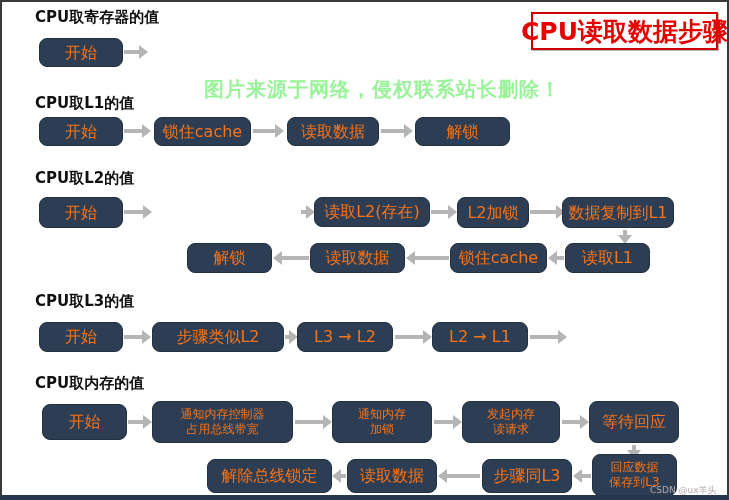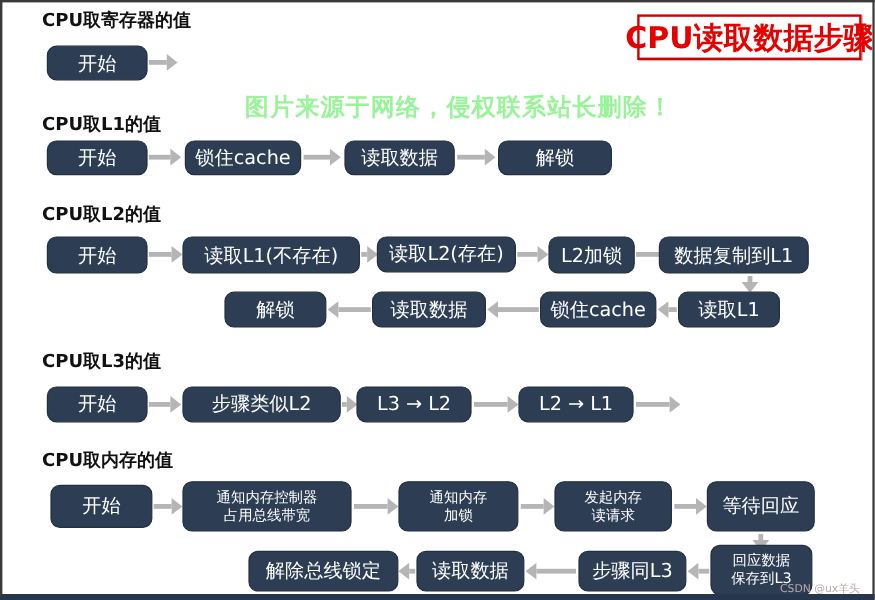--- a/index.html
+++ b/index.html
@@ -8,21 +8,21 @@
     position:relative;width:729px;height:500px;box-sizing:border-box;
     background:#ffffff;overflow:hidden;
     border:2px solid #3a3a3a;border-bottom:5px solid #26364c;
   }
   .h{
     position:absolute;left:33px;font-size:15px;font-weight:bold;color:#111;
     white-space:nowrap;
   }
   .box{
     position:absolute;display:flex;align-items:center;justify-content:center;
-    background:#2d3e54;color:#ffffff;border-radius:8px;border:1px solid #22303f;
+    background:#2d3e54;color:#f97316;border-radius:8px;border:1px solid #22303f;
     font-size:16px;text-align:center;white-space:pre-line;line-height:1.25;
     box-sizing:border-box;
   }
   .box.sm{font-size:12px;}
   .ar{position:absolute;height:4px;background:#b5b5b5;}
   .ar::after{content:"";position:absolute;right:-9px;top:-5px;
     border-left:9px solid #b5b5b5;border-top:7px solid transparent;border-bottom:7px solid transparent;}
   .al{position:absolute;height:4px;background:#b5b5b5;}
   .al::before{content:"";position:absolute;left:-9px;top:-5px;
     border-right:9px solid #b5b5b5;border-top:7px solid transparent;border-bottom:7px solid transparent;}
@@ -63,27 +63,26 @@
   <div class="ar" style="left:122px;top:127px;width:18px"></div>
   <div class="box" style="left:152px;top:115px;width:97px;height:29px">锁住cache</div>
   <div class="ar" style="left:251px;top:127px;width:22px"></div>
   <div class="box" style="left:285px;top:115px;width:92px;height:29px">读取数据</div>
   <div class="ar" style="left:379px;top:127px;width:23px"></div>
   <div class="box" style="left:413px;top:115px;width:95px;height:29px">解锁</div>
 
   <div class="h" style="top:167px">CPU取L2的值</div>
   <div class="box" style="left:37px;top:195px;width:84px;height:31px">开始</div>
   <div class="ar" style="left:122px;top:208px;width:19px"></div>
-  <div class="box" style="left:150px;top:195px;width:148px;height:31px">读取L1(不存在)</div>
   <div class="ar" style="left:299px;top:208px;width:5px"></div>
   <div class="box" style="left:312px;top:195px;width:116px;height:30px">读取L2(存在)</div>
   <div class="ar" style="left:429px;top:208px;width:17px"></div>
   <div class="box" style="left:455px;top:195px;width:72px;height:31px">L2加锁</div>
   <div class="ar" style="left:528px;top:208px;width:26px"></div>
-  <div class="box" style="left:547px;top:195px;width:125px;height:31px">数据复制到L1</div>
+  <div class="box" style="left:560px;top:195px;width:112px;height:31px">数据复制到L1</div>
   <div class="ad" style="left:621px;top:228px;height:5px"></div>
   <div class="box" style="left:185px;top:241px;width:85px;height:30px">解锁</div>
   <div class="al" style="left:280px;top:254px;width:27px"></div>
   <div class="box" style="left:308px;top:241px;width:95px;height:30px">读取数据</div>
   <div class="al" style="left:413px;top:254px;width:34px"></div>
   <div class="box" style="left:448px;top:241px;width:97px;height:30px">锁住cache</div>
   <div class="al" style="left:555px;top:254px;width:7px"></div>
   <div class="box" style="left:563px;top:241px;width:85px;height:30px">读取L1</div>
 
   <div class="h" style="top:290px">CPU取L3的值</div>

